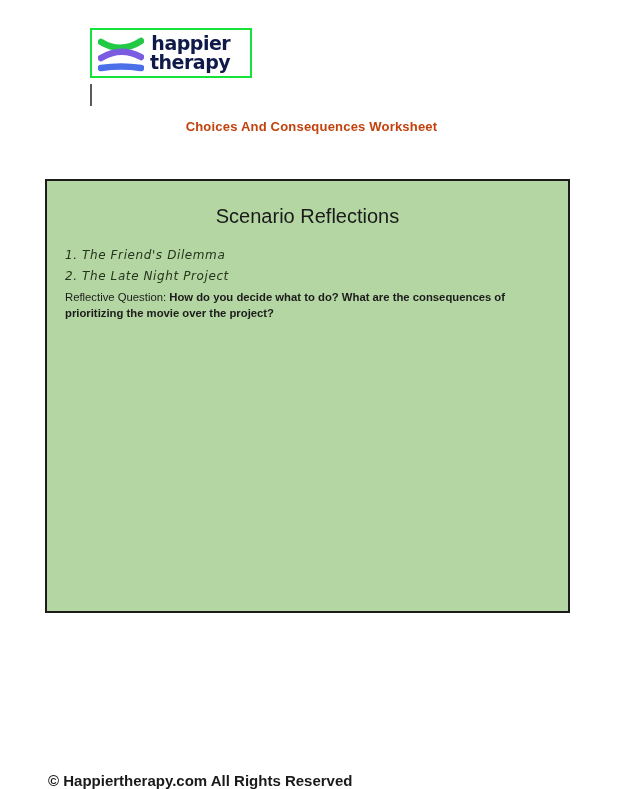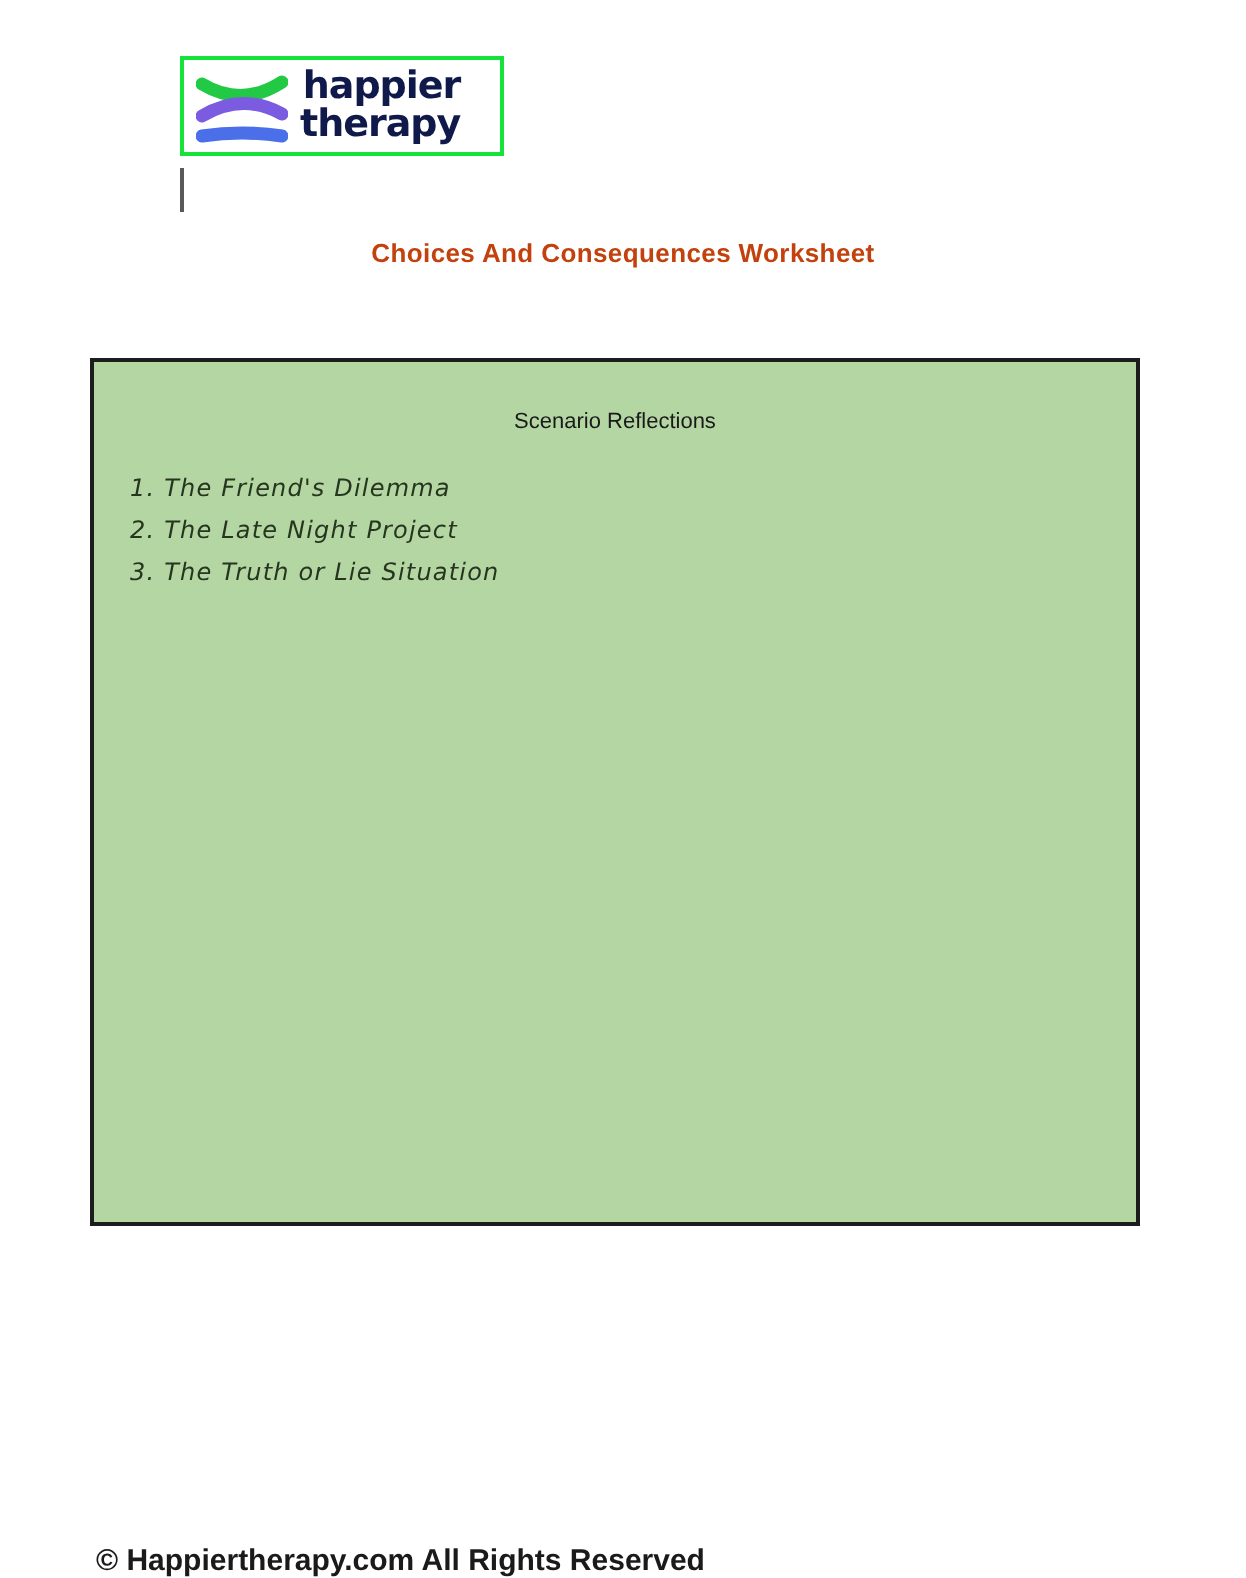--- a/index.html
+++ b/index.html
@@ -76,21 +76,21 @@
     top: 179px;
     width: 525px;
     height: 434px;
     background: #b4d6a2;
     border: 2px solid #1c1c1c;
     box-sizing: border-box;
     padding: 18px 16px 10px 16px;
   }
   .panel-heading {
     text-align: center;
-    font-size: 11px;
+    font-size: 20px;
     font-weight: normal;
     color: #1a1a1a;
     margin: 6px 0 20px 0;
   }
 
   .scenario { margin-bottom: 2px; }
 
   .scenario-title {
     font-family: "DejaVu Sans", sans-serif;
     font-size: 12px;
@@ -164,21 +164,24 @@
 <div class="panel">
 
   <div class="panel-heading">Scenario Reflections</div>
 
   <div class="scenario">
     <div class="scenario-title">1. The Friend's Dilemma</div>
   </div>
 
   <div class="scenario">
     <div class="scenario-title">2. The Late Night Project</div>
+    <div class="reflective">
+      <span>Reflective Question:</span>
+      <span class="q">How do you decide what to do? What are the consequences of prioritizing the movie over the project?</span>
+    </div>
   </div>
 
   <div class="scenario">
-    <div class="scenario-title">3. The Truth or Lie Situation</div>
   </div>
 
 </div>
 
 <div class="footer">© Happiertherapy.com All Rights Reserved</div>
 
 </body></html>

